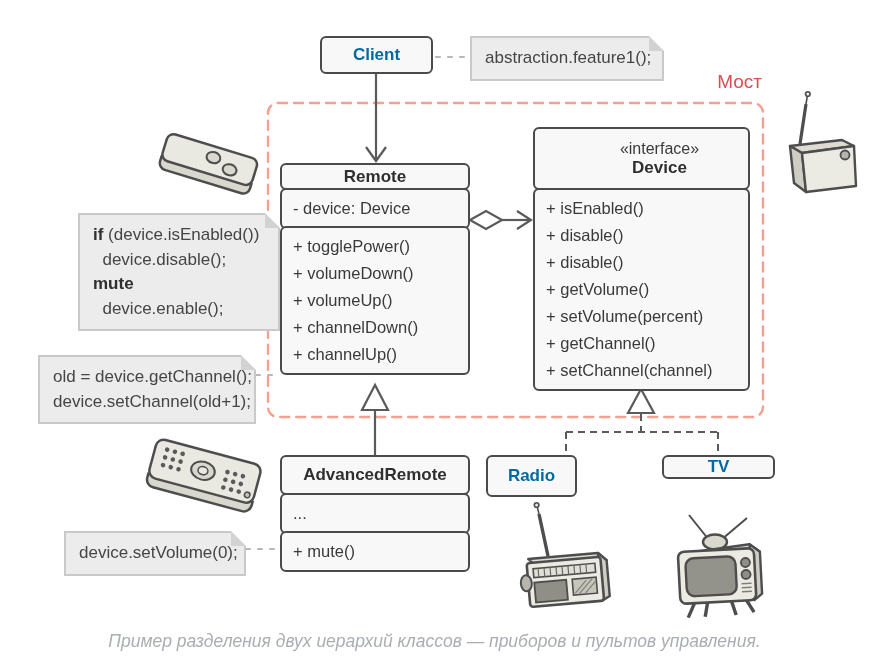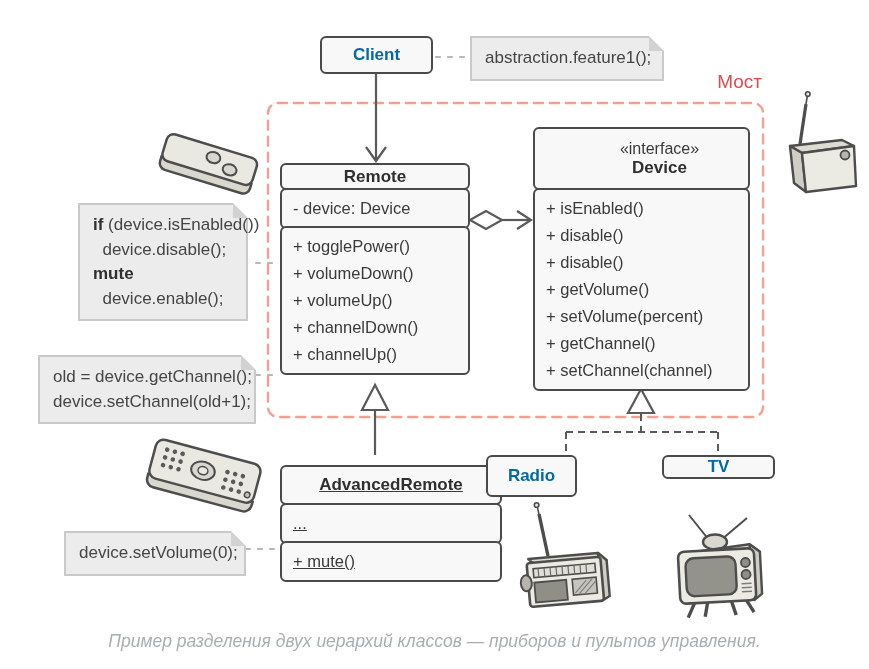--- a/index.html
+++ b/index.html
@@ -108,40 +108,40 @@
         <div>+ isEnabled()</div>
         <div>+ disable()</div>
         <div>+ disable()</div>
         <div>+ getVolume()</div>
         <div>+ setVolume(percent)</div>
         <div>+ getChannel()</div>
         <div>+ setChannel(channel)</div>
       </div>
   </div>
 
-  <div class="class-box" style="left:280px;top:465px;width:222px;text-decoration:underline;">
+  <div class="class-box" style="left:280px;top:455px;width:190px;">
     <div class="cb-sec cb-title" style="height:40px;">
       <span>AdvancedRemote</span>
     </div>
     <div class="cb-sec cb-body">
         <div>...</div>
       </div>
     <div class="cb-sec cb-body">
         <div>+ mute()</div>
       </div>
   </div>
 
   <div class="single-box" style="left:486px;top:455px;width:91px;height:42px;">
     <span>Radio</span>
   </div>
   <div class="single-box" style="left:662px;top:455px;width:113px;height:24px;">
     <span>TV</span>
   </div>
 
-  <div class="note" style="left:78px;top:203px;width:170px;"><div><b>if</b> (device.isEnabled())</div><div>  device.disable();</div><div><b>mute</b></div><div>  device.enable();</div></div>
+  <div class="note" style="left:78px;top:213px;width:202px;"><div><b>if</b> (device.isEnabled())</div><div>  device.disable();</div><div><b>mute</b></div><div>  device.enable();</div></div>
   <div class="note" style="left:38px;top:355px;width:218px;"><div>old = device.getChannel();</div><div>device.setChannel(old+1);</div></div>
   <div class="note" style="left:64px;top:531px;width:182px;"><div>device.setVolume(0);</div></div>
 
   <svg class="icon" style="left:145px;top:123px;" width="125" height="85" viewBox="0 0 125 85">
     <g transform="rotate(17 62 42)">
       <path class="icon-stroke" d="M16 46 v6 a7 7 0 0 0 7 7 h80 a7 7 0 0 0 7 -7 v-6" fill="#d8d8cf" stroke-width="2.5"></path>
       <rect class="icon-stroke" x="16" y="22" width="94" height="28" rx="7" fill="#e9e9e2" stroke-width="2.5"></rect>
       <ellipse class="icon-stroke" cx="66" cy="33" rx="7" ry="5.5" fill="#d8d8cf" stroke-width="2"></ellipse>
       <ellipse class="icon-stroke" cx="85" cy="40" rx="7" ry="5.5" fill="#d8d8cf" stroke-width="2"></ellipse>
     </g>

